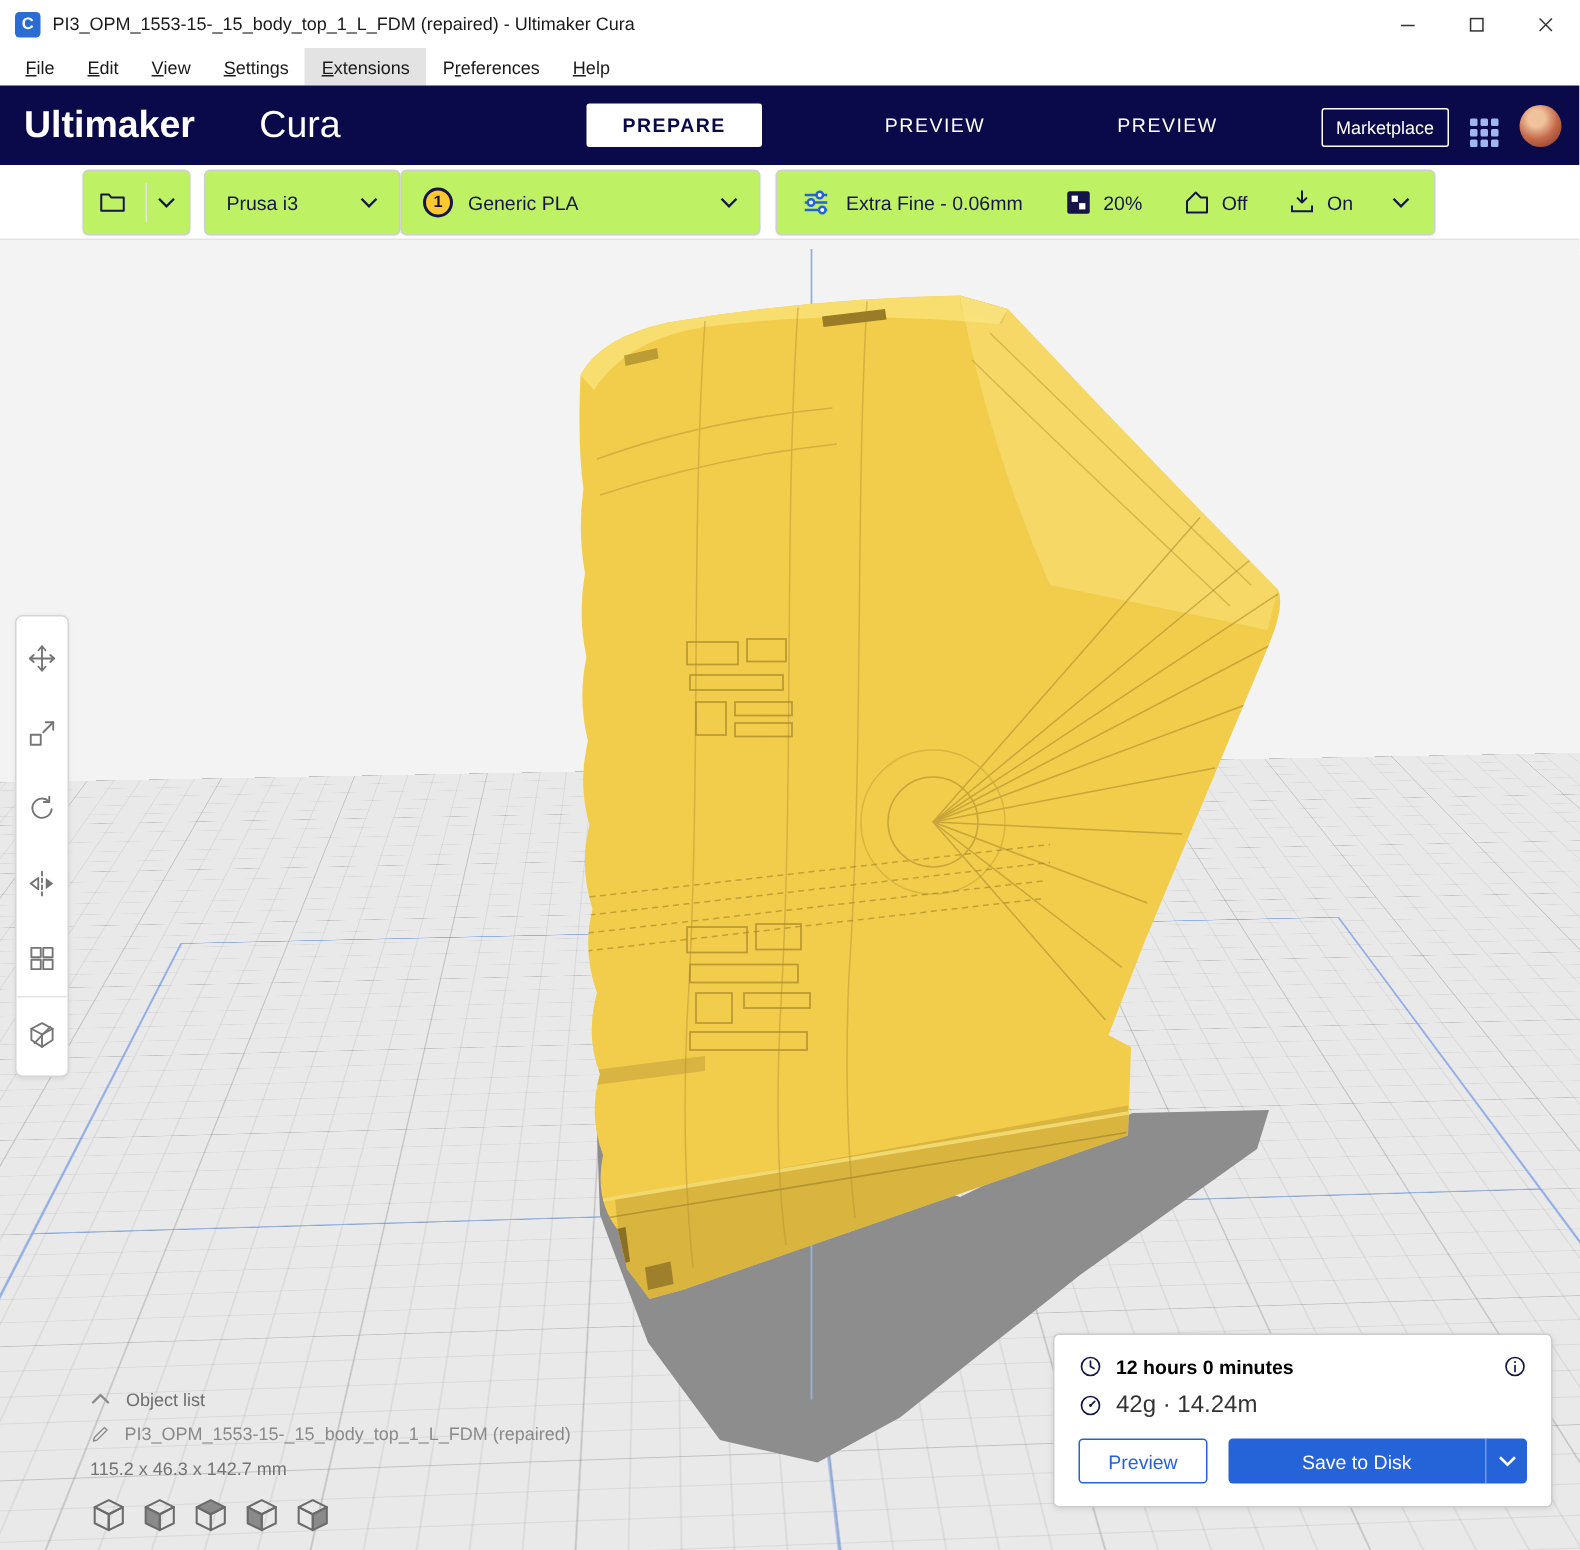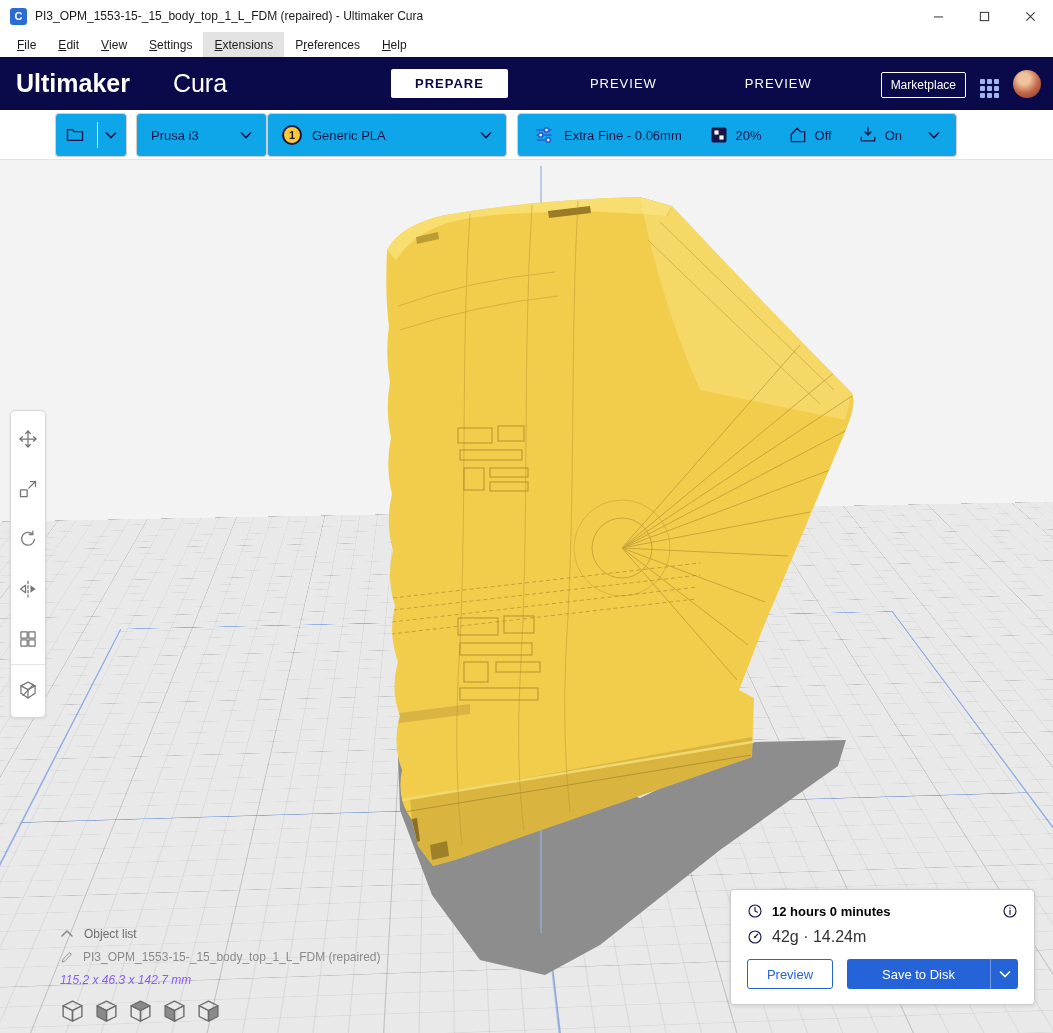--- a/index.html
+++ b/index.html
@@ -32,21 +32,21 @@
   .header-right { margin-left:auto; display:flex; align-items:flex-end; gap:14px; margin-right:12px; }
   .marketplace-btn { border:1px solid #fff; color:#fff; background:transparent; font-size:12px;
     padding:5px 9px; border-radius:2px; font-family:inherit; }
   .app-grid-icon { display:grid; grid-template-columns:repeat(3,5px); gap:2px; }
   .app-grid-icon i { width:5px; height:5px; background:#9fb6f2; border-radius:1px; }
   .avatar { width:28px; height:28px; border-radius:50%;
     background: radial-gradient(circle at 40% 32%, #f0c39c 22%, #c4684a 55%, #7e3226 100%); }
 
   
   .config-bar { height:50px; background:#fff; position:relative; border-bottom:1px solid #e3e3e3; }
-  .card { position:absolute; top:3px; height:44px; background:#0ea5e9; border:1px solid #cfcfcf;
+  .card { position:absolute; top:3px; height:44px; background:#bef264; border:1px solid #cfcfcf;
     border-radius:4px; display:flex; align-items:center; box-shadow:0 1px 2px rgba(0,0,0,.05);
     color:#15154a; font-size:13px; }
   #card-open  { left:55px;  width:72px;  padding:0 9px; justify-content:space-between; }
   #card-open .split { width:1px; height:26px; background:#e2e2e2; margin:0 2px 0 6px; }
   #card-printer  { left:136px; width:131px; padding:0 14px; justify-content:space-between; }
   #card-material { left:267px; width:240px; padding:0 14px; gap:10px; }
   #card-settings { left:517px; width:440px; padding:0 16px; }
   .card svg.cfg { width:20px; height:20px; }
   .chev { width:12px; height:8px; flex:none; }
   .extruder-badge { width:20px; height:20px; border-radius:50%; background:#fdc92f; color:#15154a;
@@ -83,28 +83,28 @@
     border:1px solid #d6d6d6; border-radius:5px; box-shadow:0 1px 3px rgba(0,0,0,.08); padding:3px 0; }
   .tool-btn { width:100%; height:50px; display:flex; align-items:center; justify-content:center; }
   .tool-btn.separated { border-top:1px solid #e5e5e5; }
   .tool-btn svg { width:20px; height:20px; stroke:#757575; fill:none; stroke-width:1.5;
     stroke-linecap:round; stroke-linejoin:round; }
 
   
   .object-list { position:absolute; left:60px; bottom:6px; display:flex; flex-direction:column; gap:9px; }
   .ol-header { display:flex; align-items:center; gap:10px; color:#6e6e6e; font-size:12px; }
   .ol-item { display:flex; align-items:center; gap:9px; color:#8a8a8a; font-size:12px; }
-  .ol-dims { color:#8b5cf6; font-size:12px;font-style:italic; }
+  .ol-dims { color:#737373; font-size:12px; }
   .ol-icon { width:14px; height:14px; stroke:#8a8a8a; fill:none; stroke-width:1.6;
     stroke-linecap:round; stroke-linejoin:round; }
   .view-presets { display:flex; gap:9px; margin-top:2px; }
   .vp-btn svg { width:25px; height:25px; }
 
   
-  .summary-panel { position:absolute; right:18px; bottom:28px; width:305px; background:#fff;
+  .summary-panel { position:absolute; right:18px; bottom:28px; width:333px; background:#fff;
     border:1px solid #cccccc; border-radius:4px; box-shadow:0 1px 4px rgba(0,0,0,.10);
     padding:13px 16px 15px 16px;margin-top:44px; }
   .sp-row { display:flex; align-items:center; gap:9px; }
   .sp-row svg.sp-ic { width:16px; height:16px; stroke:#15154a; fill:none; stroke-width:1.7;
     stroke-linecap:round; flex:none; }
   .sp-time { font-size:13px; font-weight:bold; color:#000; }
   .sp-info { margin-left:auto; }
   .sp-usage { font-size:16px; color:#333; }
   .sp-row + .sp-row { margin-top:9px; }
   .sp-buttons { display:flex; gap:14px; margin-top:13px; }

